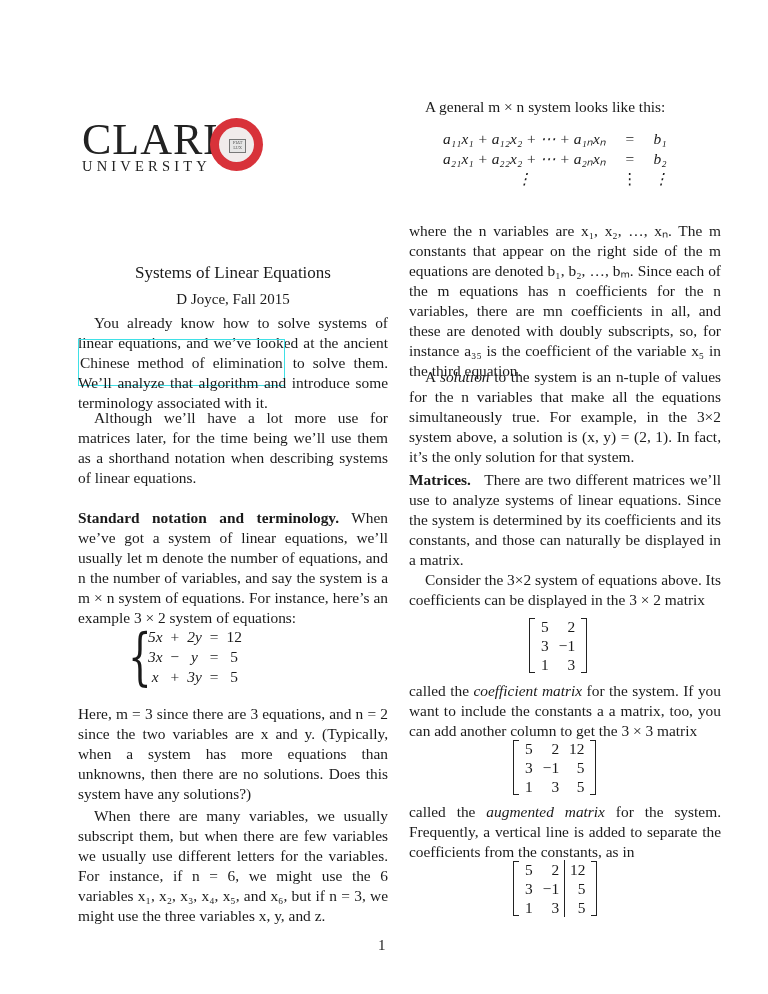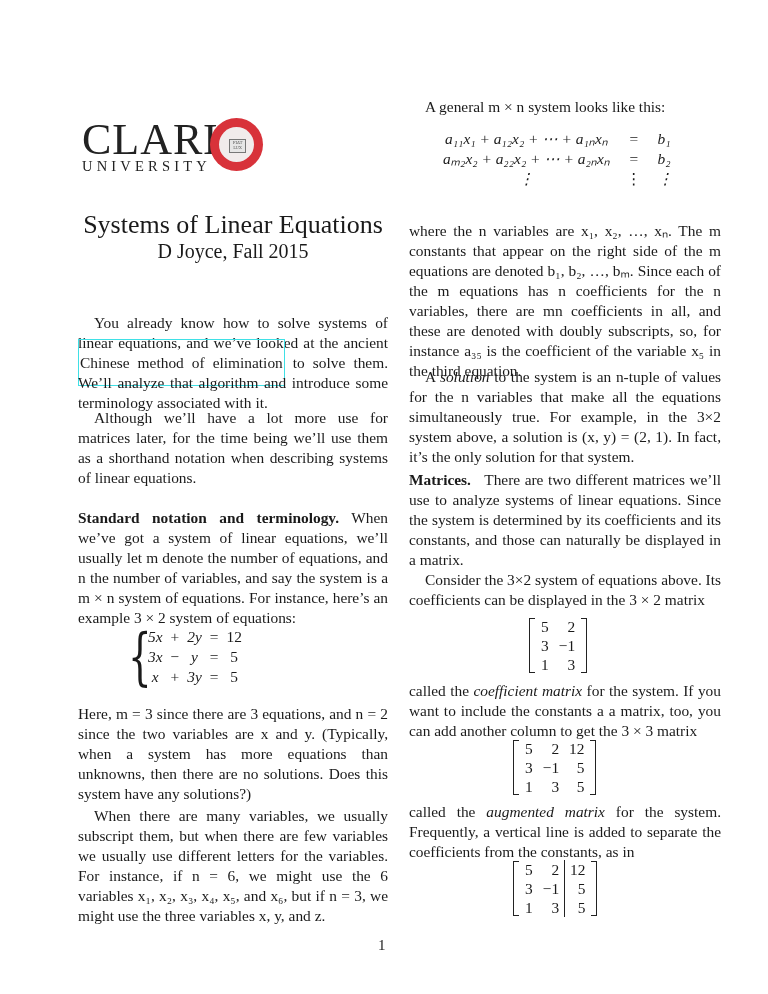--- a/index.html
+++ b/index.html
@@ -20,23 +20,23 @@
   
   .logo { position: absolute; left: 82px; top: 118px; width: 250px; height: 60px; }
   .logo-word { position: absolute; left: 0; top: 0; font-family: "Liberation Serif", serif; color: #222; }
   .logo-clark { font-size: 44px; letter-spacing: 1px; line-height: 44px; font-variant: small-caps; }
   .logo-univ { font-size: 14.5px; letter-spacing: 4.2px; line-height: 14px; margin-top: -3px; }
   .seal { position: absolute; left: 128px; top: 0; width: 53px; height: 53px; border-radius: 50%; background: #d8323a; }
   .seal-inner { position: absolute; left: 9px; top: 9px; width: 35px; height: 35px; border-radius: 50%; background: #f1ecec; }
   .seal-book { position: absolute; left: 10px; top: 12px; width: 15px; height: 12px; border: 1px solid #777; background: #e6e6e6; font-size: 4px; line-height: 5px; text-align: center; color: #555; }
 
   .title-block { position: absolute; left: 78px; top: 213px; width: 310px; text-align: center; font-family: "Liberation Serif", serif; }
-  .title { font-size: 26px; line-height: 23px; }
+  .title { font-size: 17px; line-height: 23px; margin-top: 48px; }
   .subtitle { font-size: 19.5px; line-height: 23px; }
-  .author { font-size: 20px; line-height: 20px; margin-top: 5px; }
+  .author { font-size: 15px; line-height: 20px; margin-top: 5px; }
 
   .link-box { border: 1px solid #3fe0e6; padding: 14px 1px; }
 
   
   .disp { position: absolute; font-family: "Liberation Serif", serif; font-size: 15.4px; }
   .eqtable { border-collapse: collapse; }
   .eqtable td { padding: 0 4px; height: 20px; line-height: 20px; }
   .eqtable td.r { text-align: center; margin-top: 24px; }
   .eqtable td.c { text-align: center; }
   .eqtable td.l { text-align: left; }
@@ -121,21 +121,21 @@
 
     <div class="disp" style="left:30px; top:129px;">
       <table class="eqtable">
         <tbody id="gen-body">
             <tr>
               <td class="r" style="font-style: italic;">a₁₁x₁ + a₁₂x₂ + ⋯ + a₁ₙxₙ</td>
               <td class="c" style="padding: 0px 12px;">=</td>
               <td class="l" style="font-style: italic;">b₁</td>
             </tr>
             <tr>
-              <td class="r" style="font-style: italic;">aₘ₂x₂ + a₂₂x₂ + ⋯ + a₂ₙxₙ</td>
+              <td class="r" style="font-style: italic;">a₂₁x₁ + a₂₂x₂ + ⋯ + a₂ₙxₙ</td>
               <td class="c" style="padding: 0px 12px;">=</td>
               <td class="l" style="font-style: italic;">b₂</td>
             </tr>
             <tr>
               <td class="r" style="font-style: italic;">⋮</td>
               <td class="c" style="padding: 0px 12px;">⋮</td>
               <td class="l" style="font-style: italic;">⋮</td>
             </tr>
           </tbody>
       </table>

